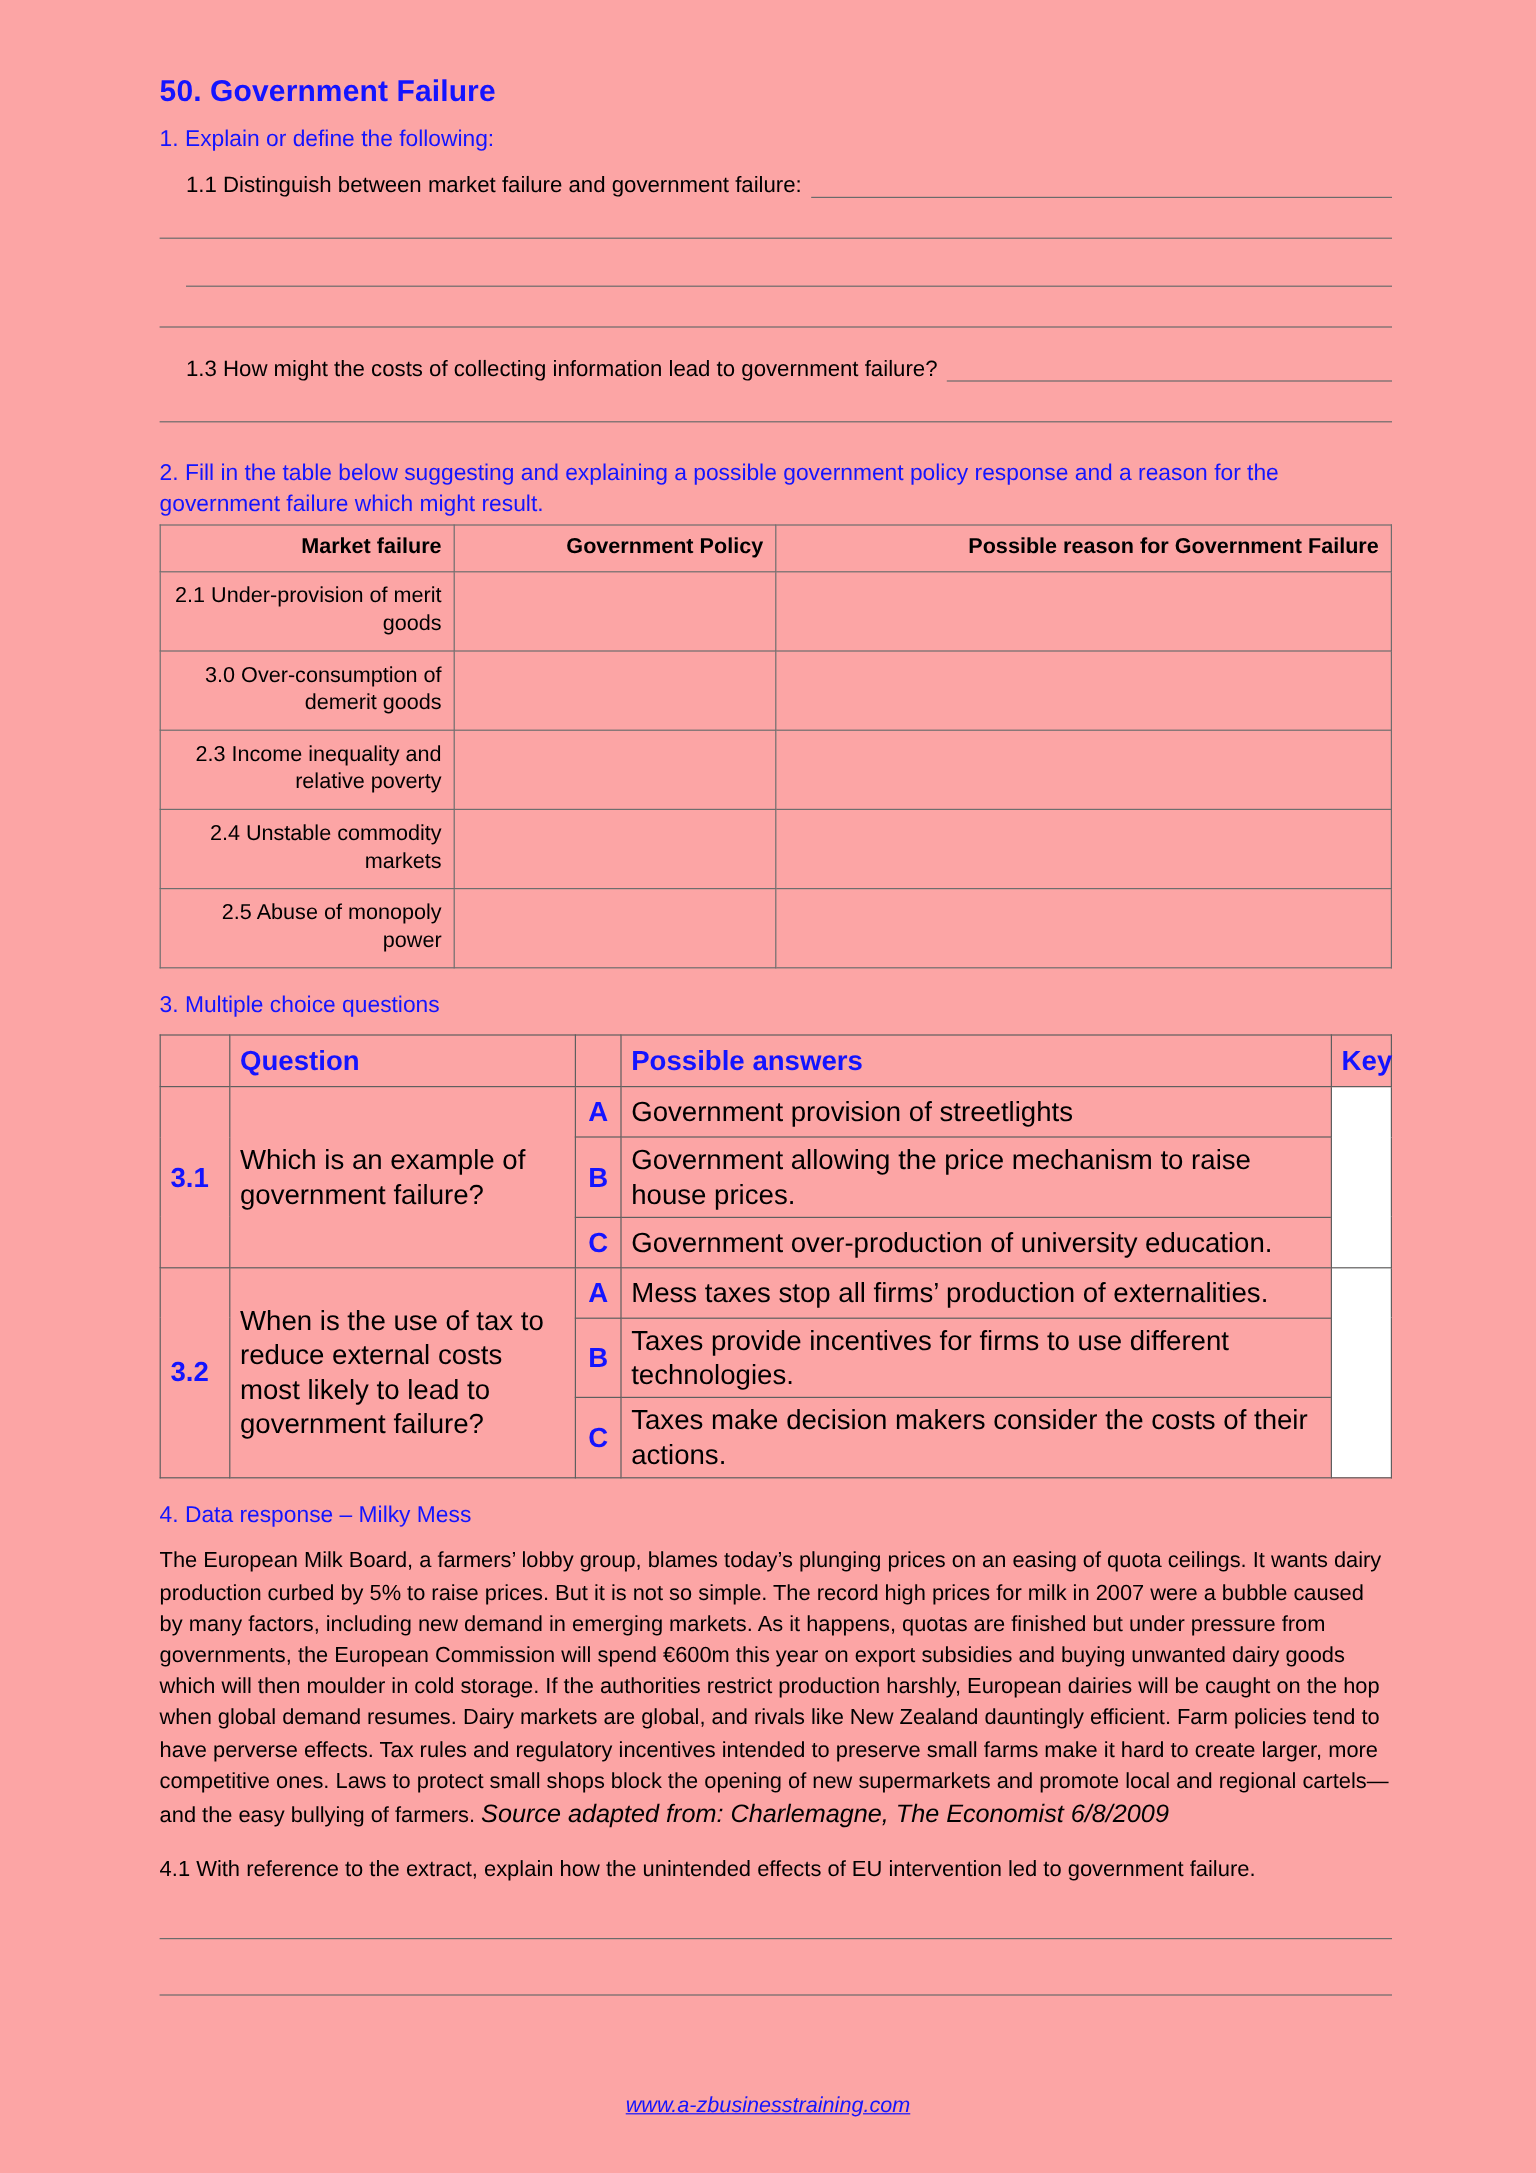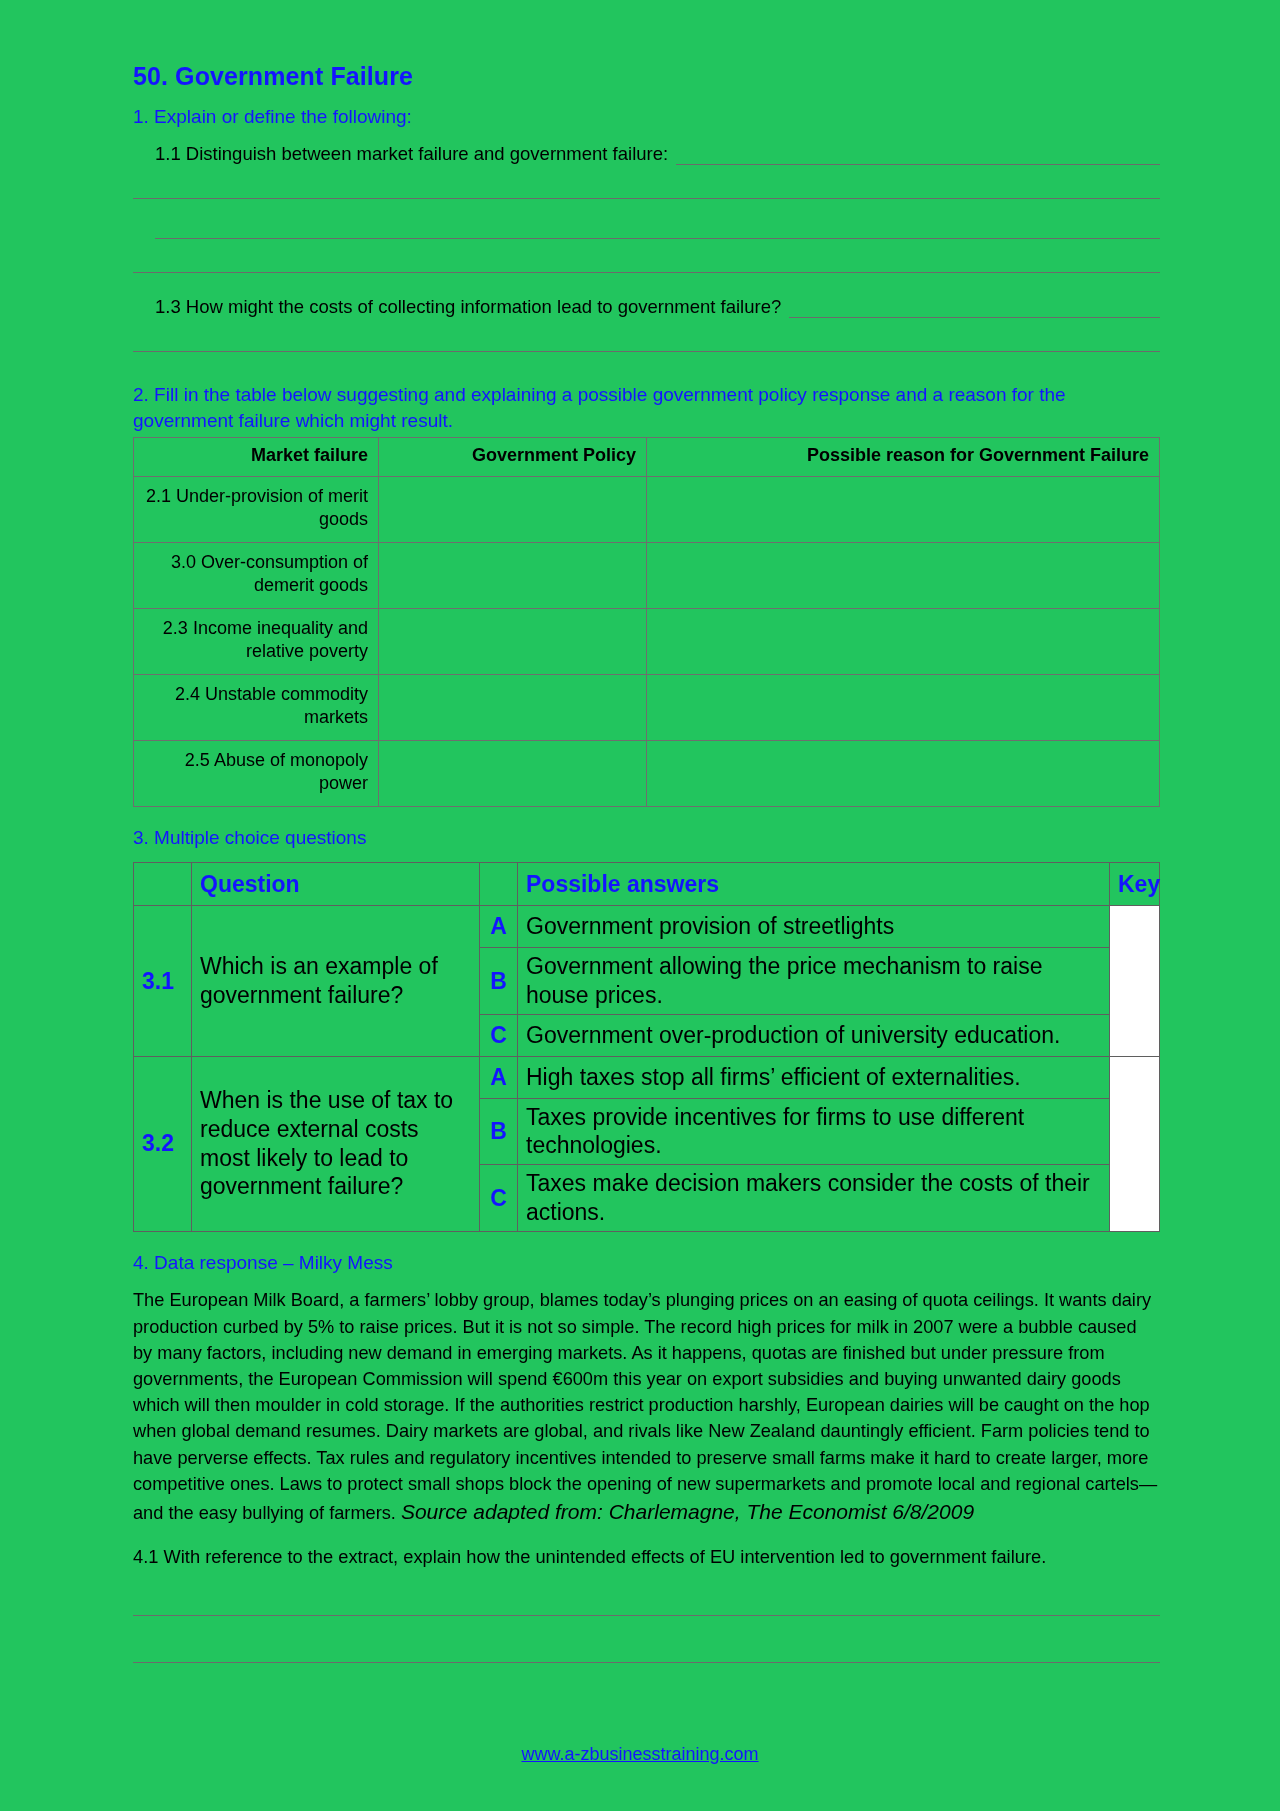--- a/index.html
+++ b/index.html
@@ -9,21 +9,21 @@
   }
   body {
     font-family: "Liberation Sans", sans-serif;
     color: #000000;
   }
   .page {
     position: relative;
     width: 1280px;
     height: 1811px;
     margin: 0 auto;
-    background: #22c55e;
+    background: #fca5a5;
     box-sizing: border-box;
     padding: 62px 120px 0 133px;
   }
   h1.doc-title {
     font-size: 25px;
     font-weight: bold;
     color: #1414ff;
     margin: 0 0 13px 0;
     letter-spacing: 0.1px;
   }
@@ -169,20 +169,21 @@
     left: 0;
     right: 0;
     bottom: 46px;
     text-align: center;
   }
   .footer a {
     color: #1414ff;
     font-size: 18px;
     text-decoration: underline;
     font-family: "Liberation Sans", sans-serif;
+    font-style: italic;
   }
 </style>
 </head>
 <body>
 
 <div class="page">
 
   <h1 class="doc-title">50. Government Failure</h1>
 
   <h2 class="section-head">1. Explain or define the following:</h2>
@@ -288,21 +289,21 @@
       </tr>
       <tr>
         <td class="mcq-letter">C</td>
         <td class="mcq-ans">Government over-production of university education.</td>
       </tr>
 
       <tr>
         <td class="mcq-num" rowspan="3">3.2</td>
         <td class="mcq-q" rowspan="3">When is the use of tax to reduce external costs most likely to lead to government failure?</td>
         <td class="mcq-letter">A</td>
-        <td class="mcq-ans">High taxes stop all firms’ efficient of externalities.</td>
+        <td class="mcq-ans">Mess taxes stop all firms’ production of externalities.</td>
         <td class="mcq-key" rowspan="3"></td>
       </tr>
       <tr>
         <td class="mcq-letter">B</td>
         <td class="mcq-ans">Taxes provide incentives for firms to use different technologies.</td>
       </tr>
       <tr>
         <td class="mcq-letter">C</td>
         <td class="mcq-ans">Taxes make decision makers consider the costs of their actions.</td>
       </tr>

